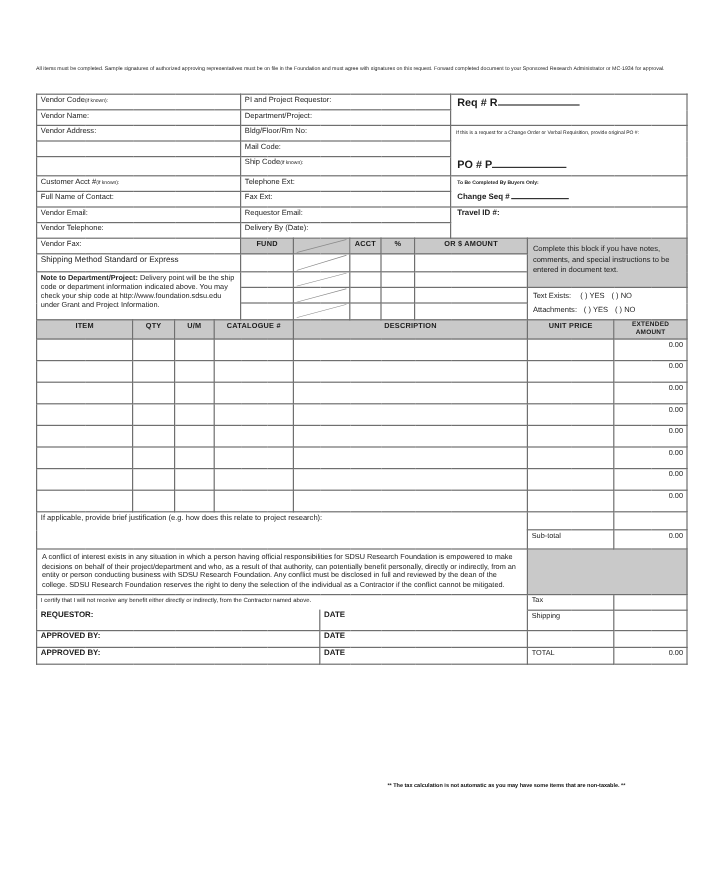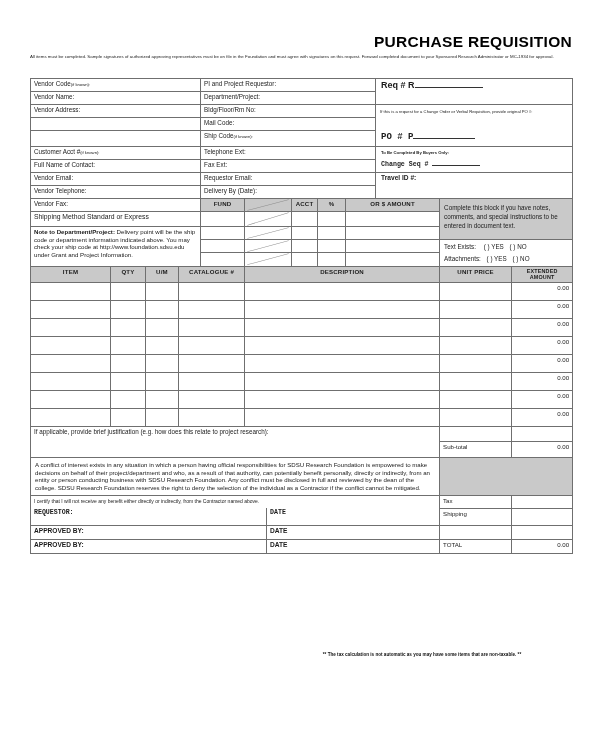--- a/index.html
+++ b/index.html
@@ -22,21 +22,21 @@
     border-collapse:collapse;table-layout:fixed;
   }
   .form td{
     border:1px solid #6f6f6f;padding:1px 3px;
     font-size:6.1px;line-height:1.25;vertical-align:top;
     height:13px;box-sizing:border-box;
   }
   .lbl{font-size:6.3px;}
   .tiny{font-size:4.2px;font-weight:normal;}
   .noleft{border-left:none !important;}
-  .notop{border-top:none !important;font-family:Liberation Mono, monospace;}
+  .notop{border-top:none !important;}
   .nobot{border-bottom:none !important;}
   .gray{background:#c9c9c9;}
   .hdr{background:#c9c9c9;text-align:center;font-size:6px;font-weight:bold;
        vertical-align:middle;letter-spacing:.2px;}
   .rgt{text-align:right;}
   .big{font-size:9px;font-weight:bold;}
   .mid{font-size:6.6px;font-weight:bold;}
   .note{font-size:4.3px;line-height:1.45;}
   .para{font-size:4.7px;line-height:1.5;}
   .blank{display:inline-block;border-bottom:1px solid #333;}
@@ -46,21 +46,20 @@
     position:absolute;right:28px;top:652px;width:300px;text-align:center;
     font-size:4.6px;font-weight:bold;color:#111;
   }
   .vmid{vertical-align:middle;}
 </style>
 </head>
 <body>
 
 <div class="page">
 
-  <div class="title">PURCHASE REQUISITION</div>
 
   <div class="instructions">All items must be completed.  Sample signatures of authorized approving representatives must be on file in the Foundation and must agree with signatures on this request.  Forward completed document to your Sponsored Research Administrator or MC-1934 for approval.</div>
 
   <table class="form">
     <colgroup>
       <col style="width:40px">
         <col style="width:40px">
         <col style="width:35px">
         <col style="width:33px">
       <col style="width:22px">

